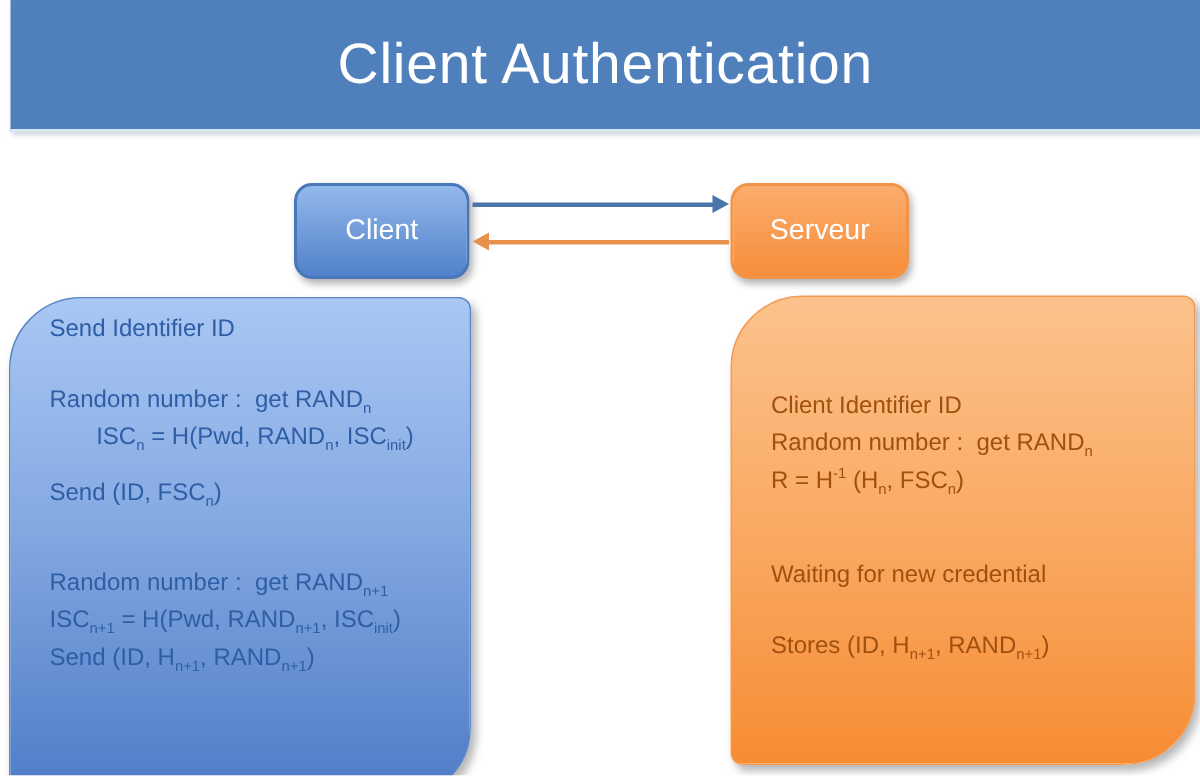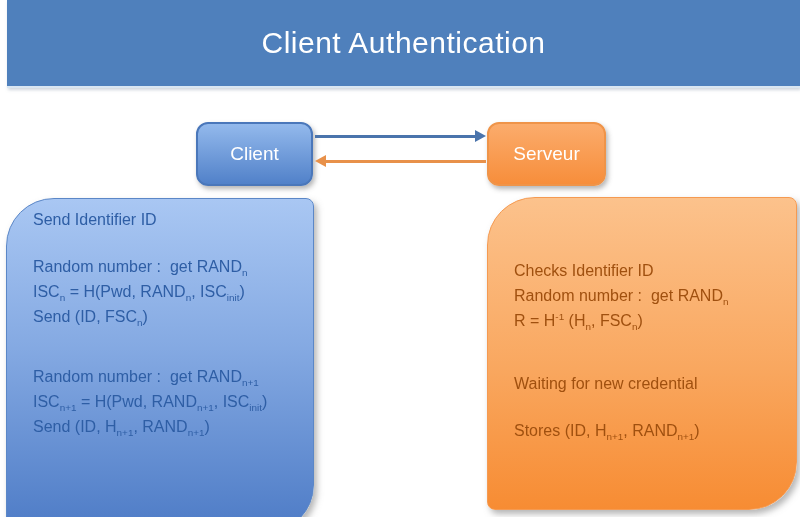--- a/index.html
+++ b/index.html
@@ -11,21 +11,21 @@
 
   
   .title-bar {
     position:absolute; left:7px; top:0; width:793px; height:86px;
     background:var(--title-bar,#4f80bc);
     border-bottom:2px solid #d9e6f2;
     box-shadow:1px 2px 3px rgba(120,140,160,0.35);
     display:flex; align-items:center; justify-content:center;
   }
   .title-text {
-    color:var(--title-text,#ffffff); font-size:30px; letter-spacing:0.5px;
+    color:var(--title-text,#ffffff); font-size:38px; letter-spacing:0.5px;
   }
 
   
   .node {
     position:absolute; top:122px; height:64px;
     border-radius:12px; display:flex; align-items:center; justify-content:center;
     color:#ffffff; font-size:19px;
     box-shadow:2px 3px 5px rgba(90,90,90,0.45);
     box-sizing:border-box;
   }
@@ -100,31 +100,31 @@
 
   <div class="arrow arrow-to-client">
     <div class="shaft"></div>
     <div class="head"></div>
   </div>
 
   <div class="panel panel-client">
     <div>
         <div class="line" style="margin-top: 0px;">Send Identifier ID</div>
         <div class="line" style="margin-top: 22px;">Random number :  get RAND<sub>n</sub></div>
-        <div class="line" style="margin-top: 0px;">ISC<sub>n</sub> = H(Pwd, RAND<sub>n</sub>, ISC<sub>init</sub>)</div>
-        <div class="line" style="margin-top: 0px;">Send (ID, FSC<sub>n</sub>)</div>
+        <div class="line" style="margin-top: 0px; text-align: center;">ISC<sub>n</sub> = H(Pwd, RAND<sub>n</sub>, ISC<sub>init</sub>)</div>
+        <div class="line" style="margin-top: 12px;">Send (ID, FSC<sub>n</sub>)</div>
         <div class="line" style="margin-top: 35px;">Random number :  get RAND<sub>n+1</sub></div>
         <div class="line" style="margin-top: 0px;">ISC<sub>n+1</sub> = H(Pwd, RAND<sub>n+1</sub>, ISC<sub>init</sub>)</div>
         <div class="line" style="margin-top: 0px;">Send (ID, H<sub>n+1</sub>, RAND<sub>n+1</sub>)</div>
       </div>
   </div>
 
   <div class="panel panel-server">
     <div>
-        <div class="line" style="margin-top: 0px;">Checks Identifier ID</div>
+        <div class="line" style="margin-top: 0px;">Client Identifier ID</div>
         <div class="line" style="margin-top: 0px;">Random number :  get RAND<sub>n</sub></div>
         <div class="line" style="margin-top: 0px;">R = H<sup>-1</sup> (H<sub>n</sub>, FSC<sub>n</sub>)</div>
         <div class="line" style="margin-top: 38px;">Waiting for new credential</div>
         <div class="line" style="margin-top: 22px;">Stores (ID, H<sub>n+1</sub>, RAND<sub>n+1</sub>)</div>
       </div>
   </div>
 
 </div>
 
 </body></html>

